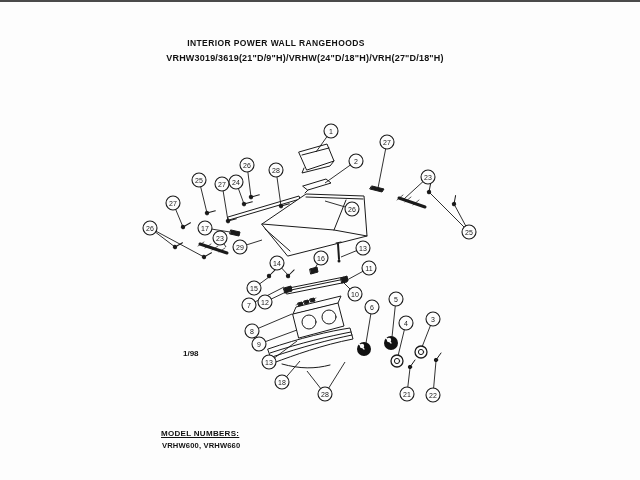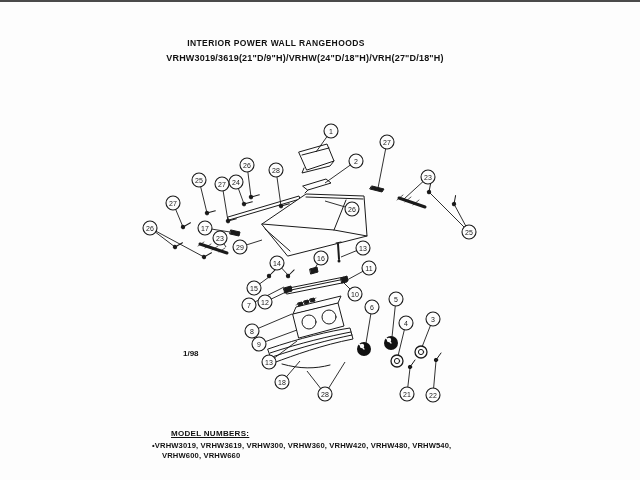--- a/index.html
+++ b/index.html
@@ -9,21 +9,21 @@
     font-family:"Liberation Sans",sans-serif;
   }
   .topline{position:absolute;top:0;left:0;width:640px;height:2px;background:#4a4a4a;}
   .title1{position:absolute;top:38px;left:0;width:552px;text-align:center;
     font-size:8.5px;font-weight:bold;letter-spacing:.4px;}
   .title2{position:absolute;top:53px;left:0;width:610px;text-align:center;
     font-size:9px;font-weight:bold;letter-spacing:.2px;}
   .datecode{position:absolute;left:183px;top:349px;font-size:8px;font-weight:bold;}
   .models{position:absolute;left:152px;top:429px;width:360px;}
   .models-heading{font-size:8px;font-weight:bold;text-decoration:underline;
-    letter-spacing:.3px;margin-left:19px;margin-bottom:3px;}
+    letter-spacing:.3px;margin-left:9px;margin-bottom:3px;}
   .mline{font-size:7.6px;font-weight:bold;letter-spacing:.15px;line-height:9.5px;white-space:nowrap;}
   .mline.indent{padding-left:10px;}
   svg{position:absolute;left:0;top:0;}
   .pt{stroke:#1a1a1a;fill:none;stroke-width:1;stroke-linejoin:round;stroke-linecap:round;}
 </style>
 </head>
 <body>
 
 <div class="topline"></div>
 <div class="title1">INTERIOR POWER WALL RANGEHOODS</div>
@@ -328,16 +328,15 @@
         <line x1="433" y1="395" x2="436" y2="361" stroke="#1a1a1a" stroke-width="0.9"></line>
         <circle cx="433" cy="395" r="7" fill="#fdfdfd" stroke="#1a1a1a" stroke-width="1.1"></circle>
         <text x="433" y="397.6" text-anchor="middle" font-size="7" font-family="&quot;Liberation Sans&quot;, sans-serif" fill="#1a1a1a">22</text>
       </g>
     </g>
 </svg>
 
 <div class="models">
   <div class="models-heading">MODEL NUMBERS:</div>
   <div id="model-lines">
-      <div class="mline">•VRHW3019, VRHW3619, VRHW300, VRHW360, VRHW420, VRHW480, VRHW540,</div>
       <div class="mline indent">VRHW600, VRHW660</div>
     </div>
 </div>
 
 </body></html>

